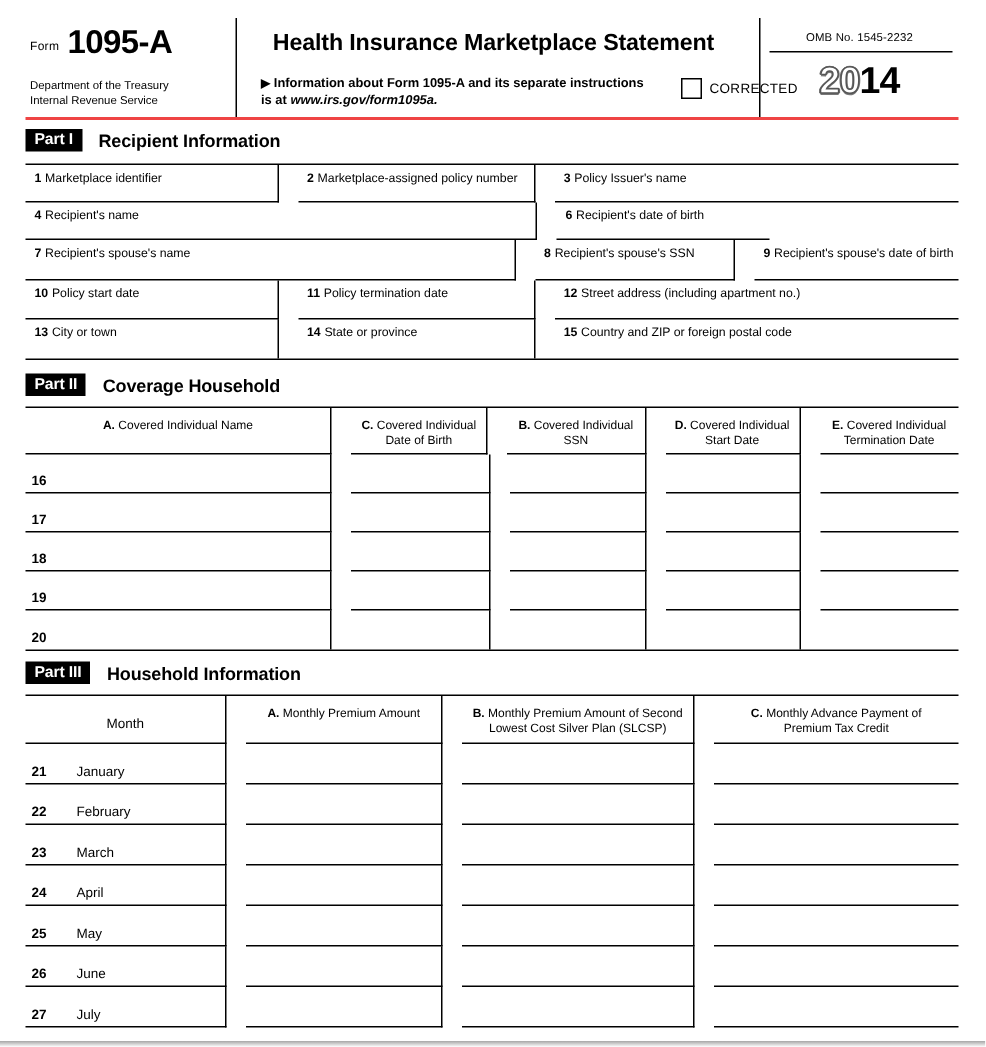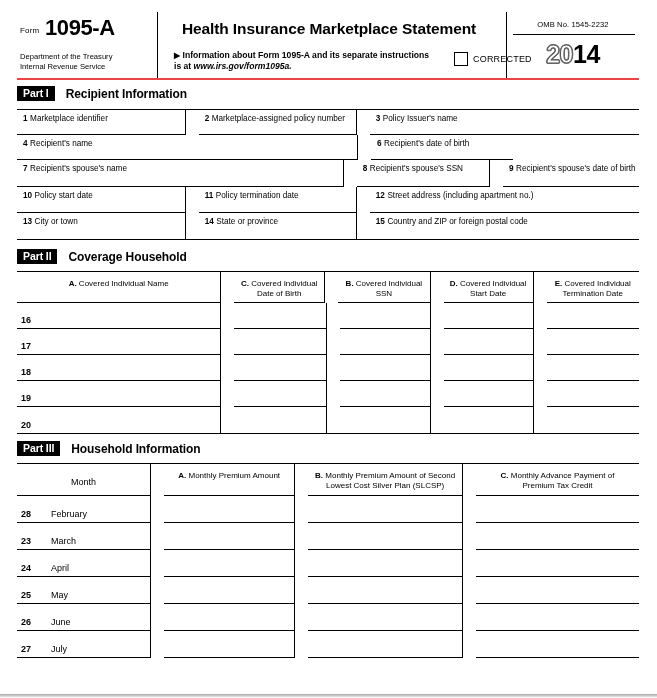--- a/index.html
+++ b/index.html
@@ -450,21 +450,30 @@
       <div class="gcell vr" style="width:165px">
         <span class="col-head"><b>B.</b> <span>Monthly Premium Amount of Second<br>Lowest Cost Silver Plan (SLCSP)</span></span>
       </div>
       <div class="gcell" style="width:174px">
         <span class="col-head"><b>C.</b> <span>Monthly Advance Payment of<br>Premium Tax Credit</span></span>
       </div>
     </div>
     <div id="part3-rows">
         <div class="grow" style="height: 27px;">
           <div class="gcell vr" style="width: 143px;">
-            <span class="rownum">28</span>
+            <span class="rownum">21</span>
+            <span class="rowlabel">January</span>
+          </div>
+          <div class="gcell vr" style="width: 140px;"></div>
+          <div class="gcell vr" style="width: 165px;"></div>
+          <div class="gcell" style="width: 174px;"></div>
+        </div>
+        <div class="grow" style="height: 27px;">
+          <div class="gcell vr" style="width: 143px;">
+            <span class="rownum">22</span>
             <span class="rowlabel">February</span>
           </div>
           <div class="gcell vr" style="width: 140px;"></div>
           <div class="gcell vr" style="width: 165px;"></div>
           <div class="gcell" style="width: 174px;"></div>
         </div>
         <div class="grow" style="height: 27px;">
           <div class="gcell vr" style="width: 143px;">
             <span class="rownum">23</span>
             <span class="rowlabel">March</span>

